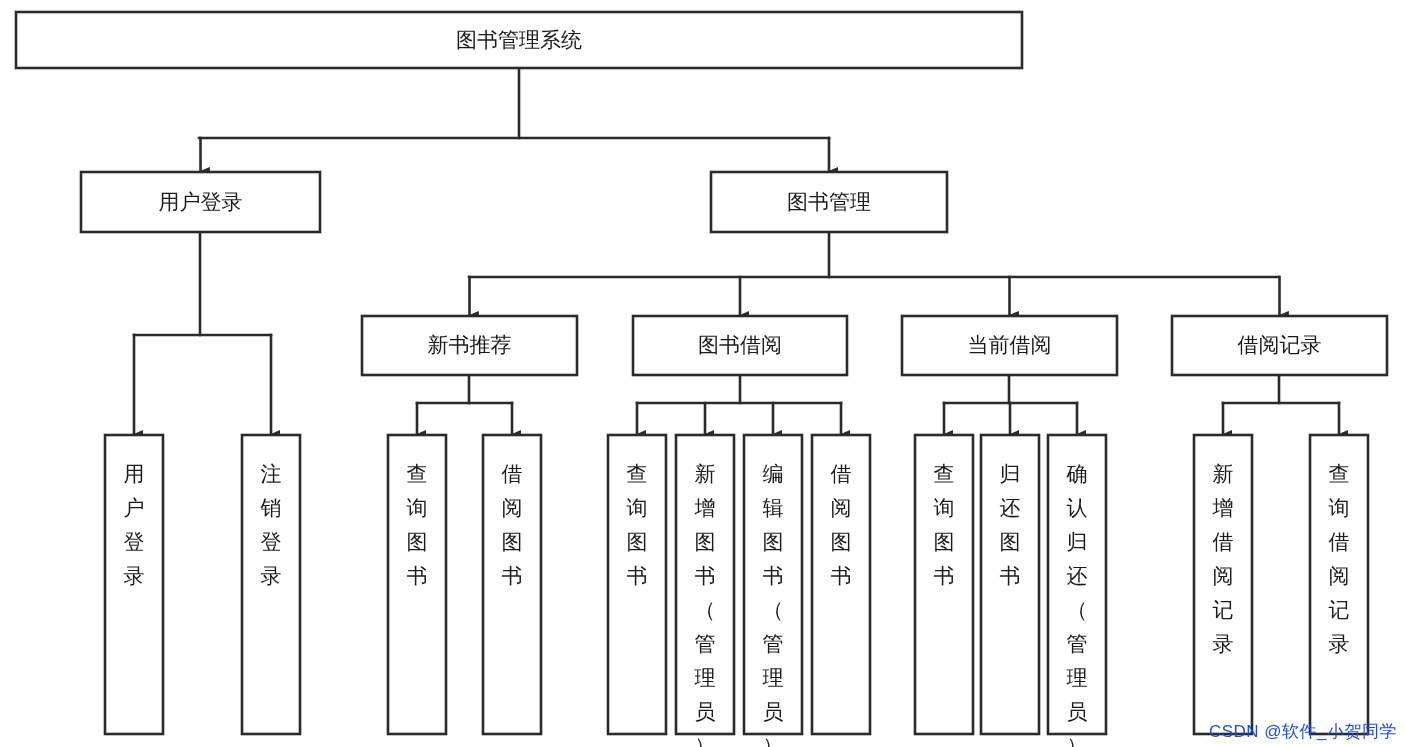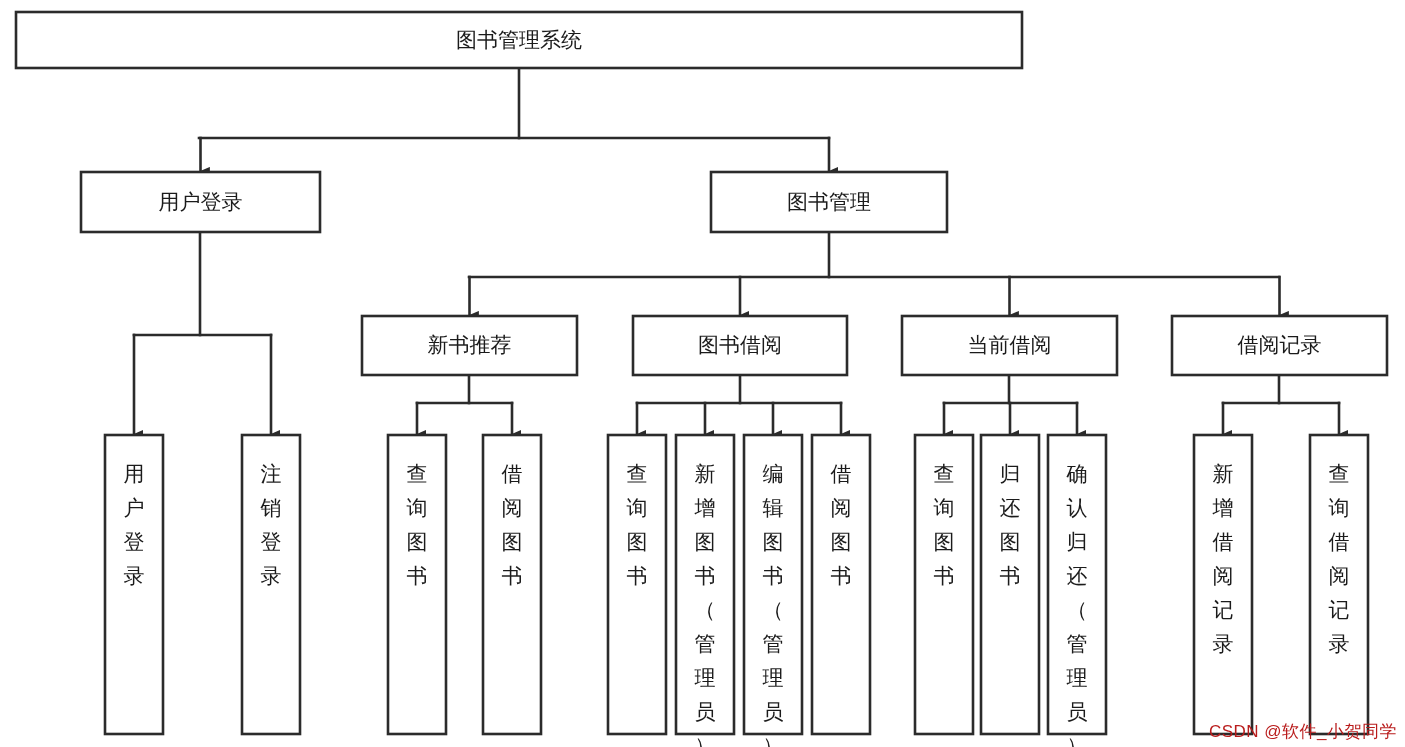--- a/index.html
+++ b/index.html
@@ -50,21 +50,21 @@
     font-family: "Liberation Sans", "DejaVu Sans", sans-serif;
     font-size: 21px;
     text-anchor: middle;
   }
   .watermark {
     position: absolute;
     right: 8px;
     bottom: 4px;
     font-family: "Liberation Sans", "DejaVu Sans", sans-serif;
     font-size: 17px;
-    color: #b91c1c;
+    color: #1d4ed8;
     white-space: nowrap;
     letter-spacing: 0.5px;
     pointer-events: none;
   }
 </style>
 </head>
 <body>
 
 <div id="diagram-root">
 

